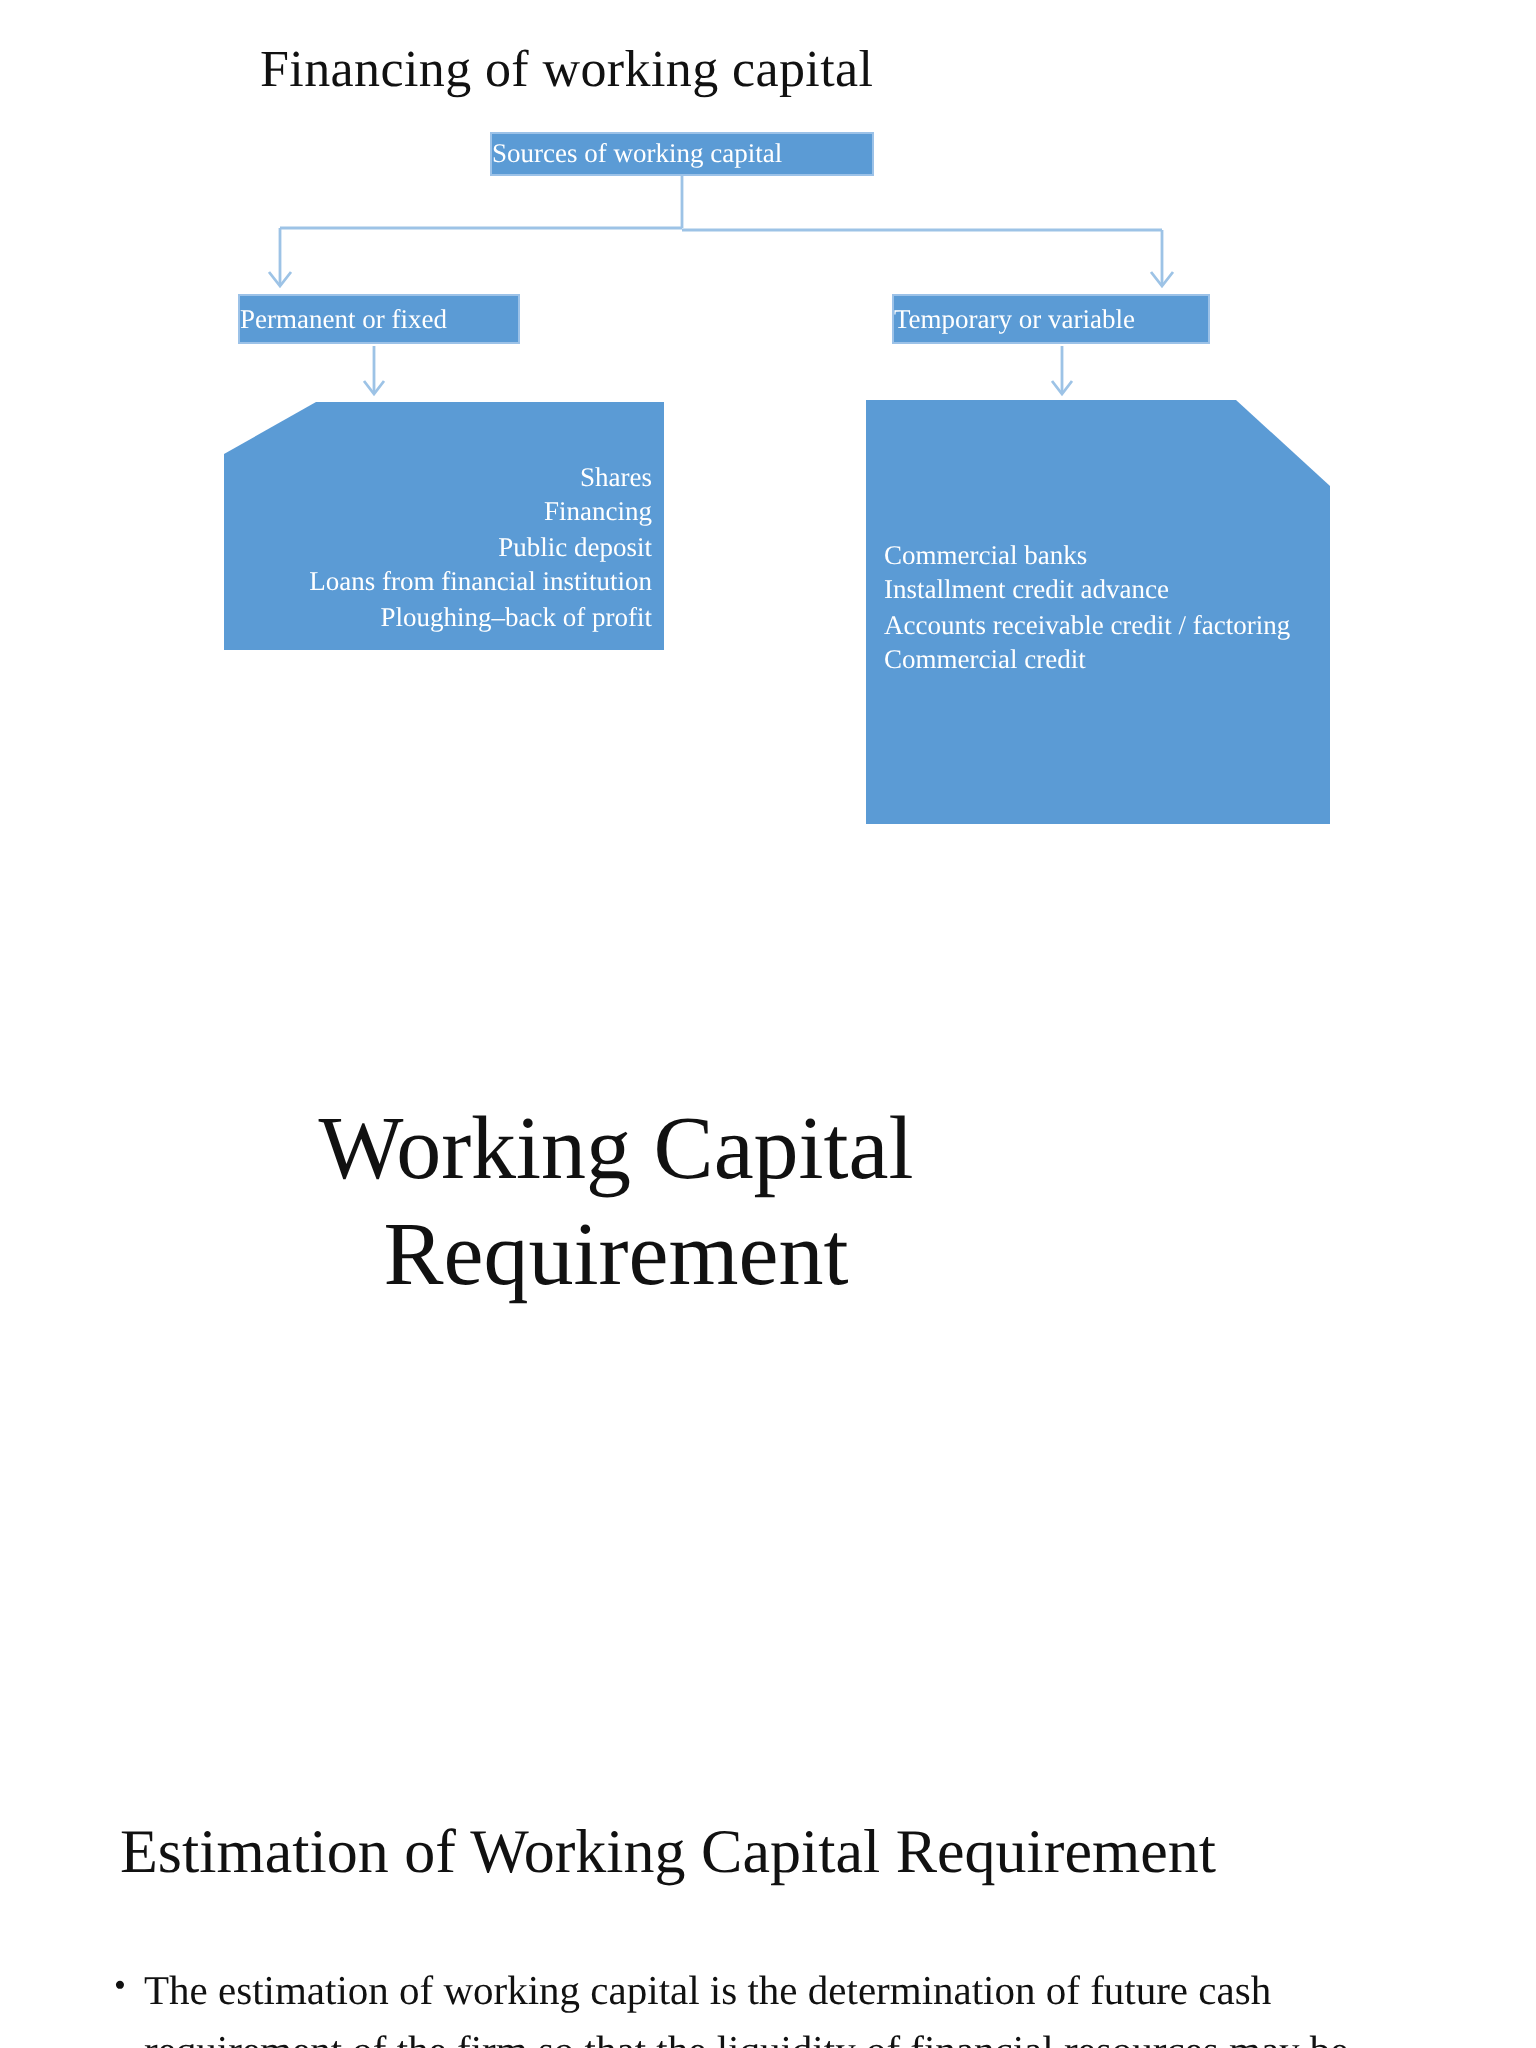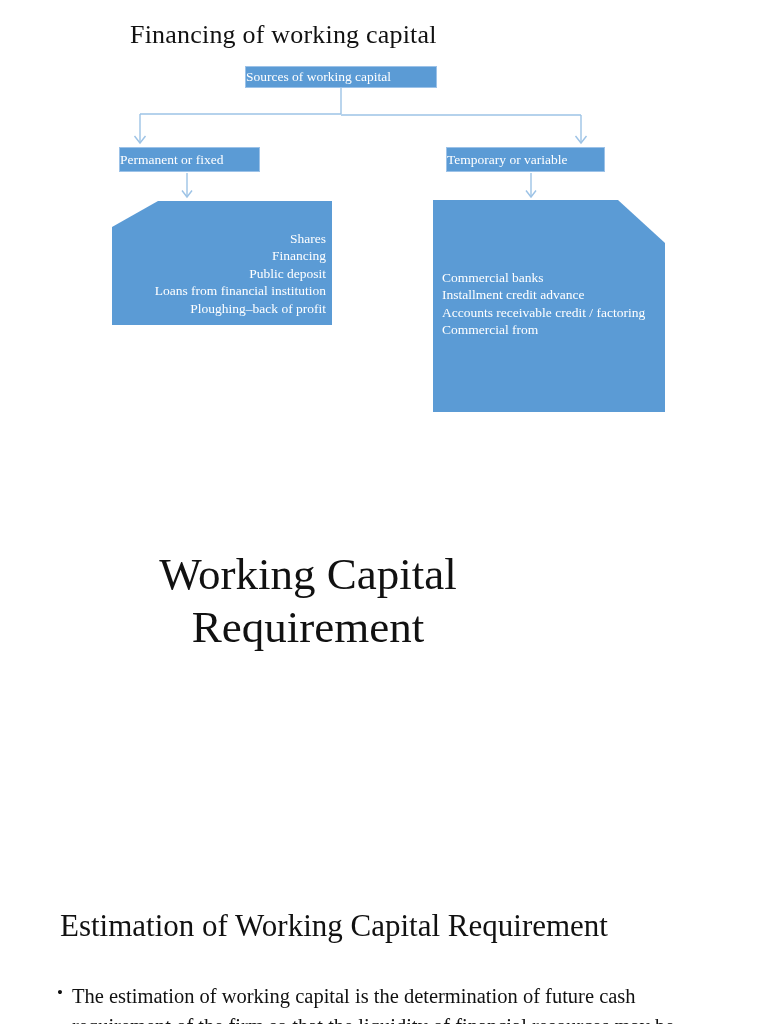--- a/index.html
+++ b/index.html
@@ -94,21 +94,21 @@
       <div class="li">Financing</div>
       <div class="li">Public deposit</div>
       <div class="li">Loans from financial institution</div>
       <div class="li">Ploughing–back of profit</div>
     </div>
 
     <div class="callout callout-right">
       <div class="li">Commercial banks</div>
       <div class="li">Installment credit advance</div>
       <div class="li">Accounts receivable credit / factoring</div>
-      <div class="li">Commercial from</div>
+      <div class="li">Commercial credit</div>
     </div>
   </div>
 
   <h1 class="slide2-title">Working Capital
 Requirement</h1>
 
   <h1 class="slide3-title">Estimation of Working Capital Requirement</h1>
   <div class="bullet-row">
     <span class="bullet-glyph">•</span>
     <div class="bullet-text">The estimation of working capital is the determination of future cash

